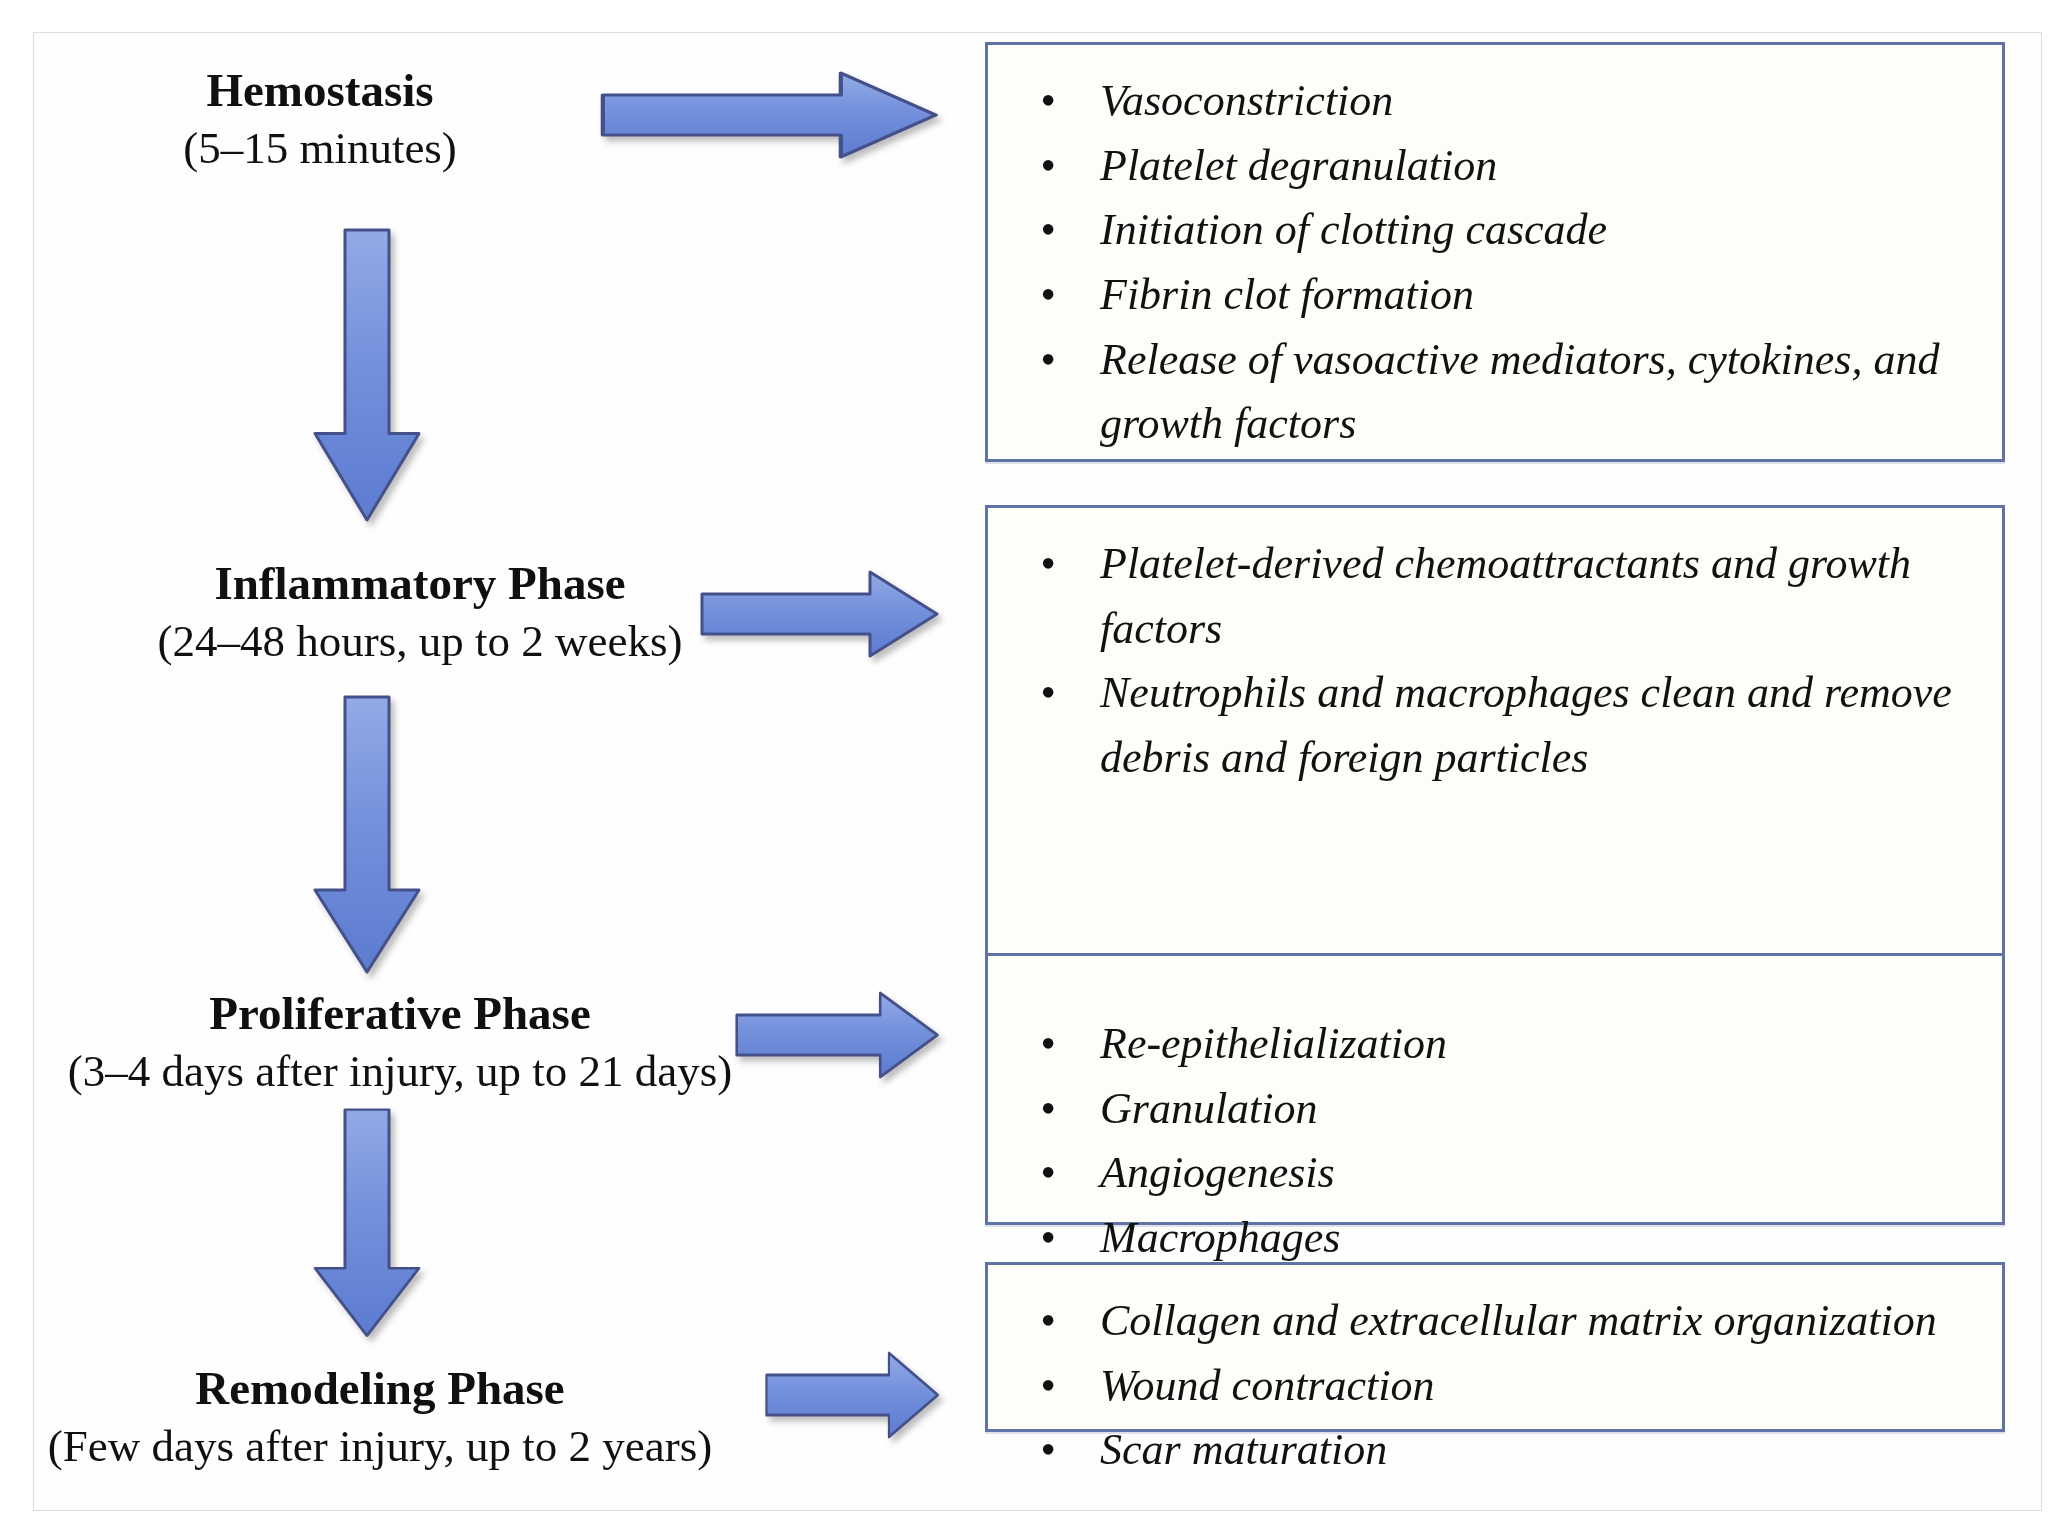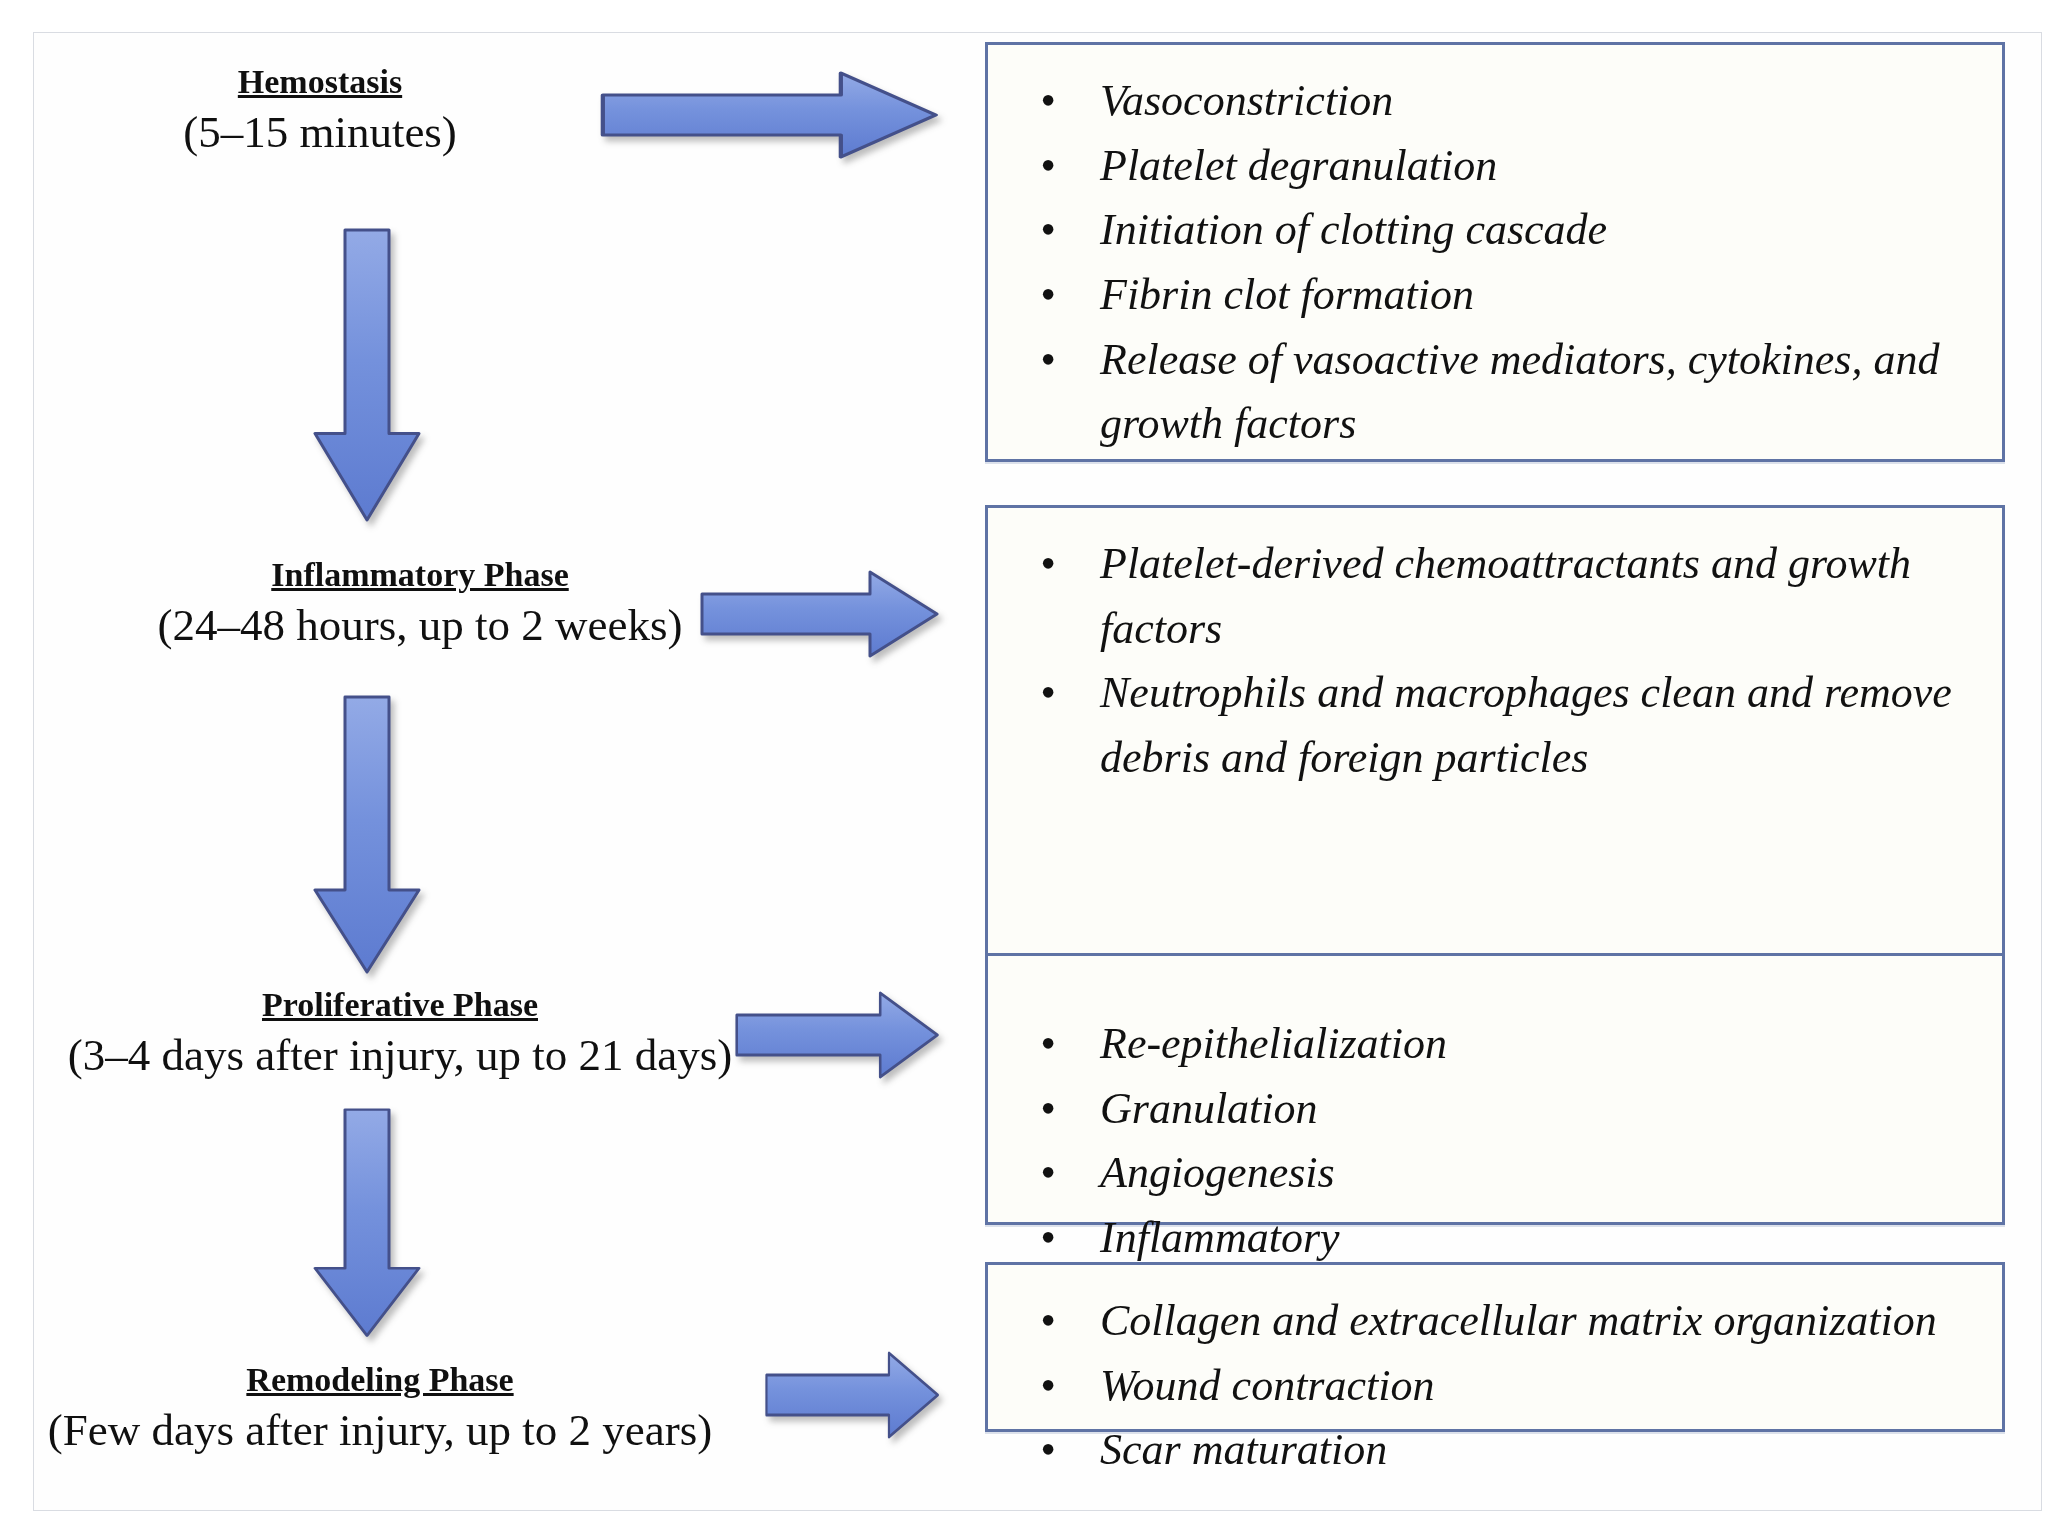--- a/index.html
+++ b/index.html
@@ -5,21 +5,21 @@
   html,body{margin:0;padding:0;}
   body{
     width:2048px;height:1536px;position:relative;background:#ffffff;
     font-family:"Liberation Serif", serif;color:#111111;overflow:hidden;
   }
   .outer-frame{
     position:absolute;left:33px;top:32px;width:2007px;height:1477px;
     border:1px solid #d9dce2;background:#fefefe;
   }
   .phase-label{position:absolute;text-align:center;color:#101010;}
-  .phase-name{font-weight:bold;font-size:34px;line-height:1.28;white-space:nowrap;text-decoration:underline;}
+  .phase-name{font-weight:bold;font-size:47px;line-height:1.28;white-space:nowrap;}
   .phase-timing{font-size:45px;line-height:1.28;white-space:nowrap;}
   .bullet-box{
     position:absolute;left:985px;width:1020px;box-sizing:border-box;
     background:#fdfdf9;border:3px solid #5f73a5;
     box-shadow:0 2px 0 rgba(120,140,180,0.25);
   }
   .bullet-box ul{margin:0;padding:24px 28px 0 46px;list-style:none;font-style:italic;}
   .bullet-box li{
     font-size:44px;line-height:1.47;position:relative;padding-left:66px;
   }
@@ -99,21 +99,21 @@
   <div class="phase-timing">(3–4 days after injury, up to 21 days)</div>
 </div>
 <svg class="arrow h-arrow-3" viewBox="0 0 240 96" preserveAspectRatio="none">
   <polygon points="2,28 170,28 170,6 237,48 170,90 170,68 2,68" fill="url(#gradArrow)" stroke="#44508a" stroke-width="3" stroke-linejoin="round"></polygon>
 </svg>
 <div class="bullet-box box-3">
   <ul>
     <li>Re-epithelialization</li>
     <li>Granulation</li>
     <li>Angiogenesis</li>
-    <li>Inflammatory</li>
+    <li>Macrophages</li>
   </ul>
 </div>
 <svg class="arrow v-arrow-3" viewBox="0 0 110 290" preserveAspectRatio="none">
   <polygon points="33,2 77,2 77,202 107,202 55,287 3,202 33,202" fill="url(#gradArrow)" stroke="#44508a" stroke-width="3" stroke-linejoin="round"></polygon>
 </svg>
 
 <div class="phase-label label-4">
   <div class="phase-name">Remodeling Phase</div>
   <div class="phase-timing">(Few days after injury, up to 2 years)</div>
 </div>

